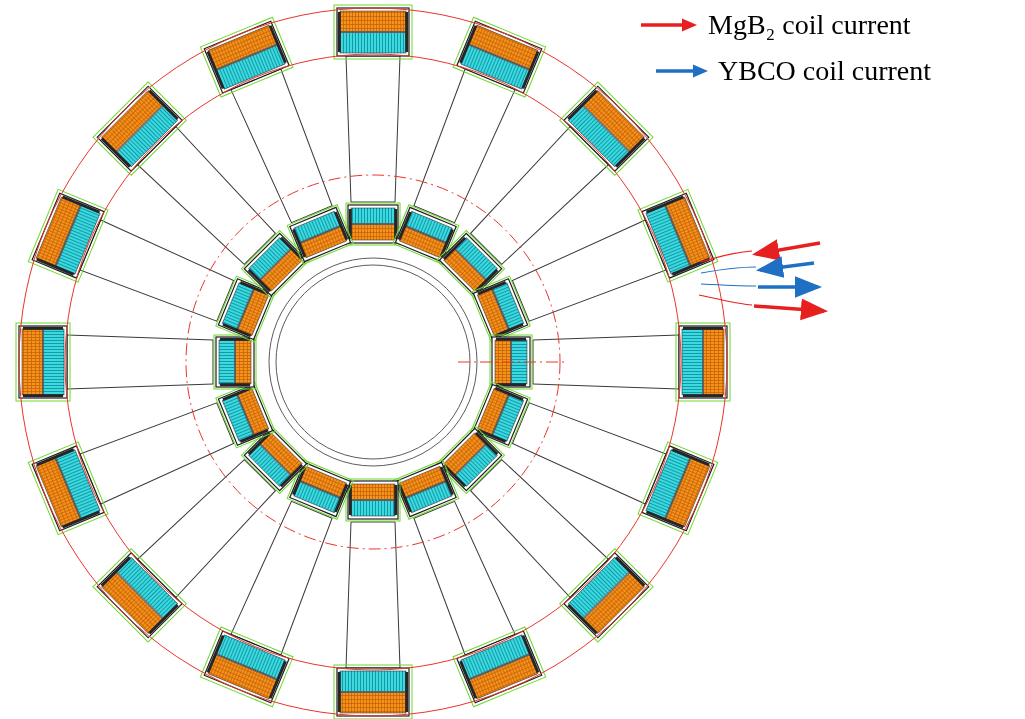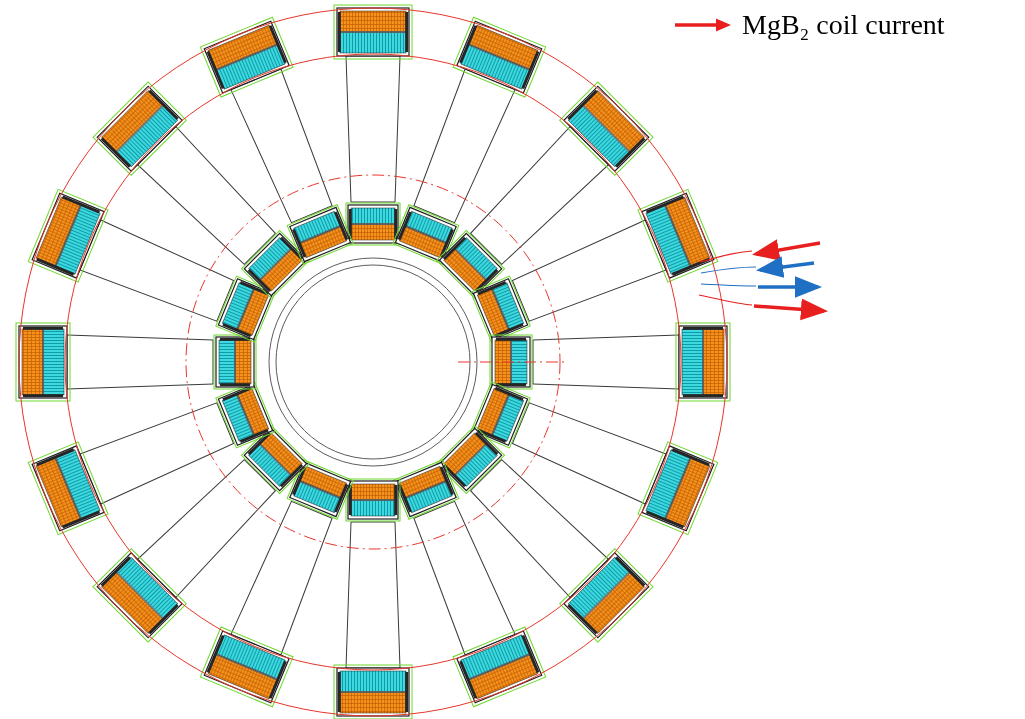--- a/index.html
+++ b/index.html
@@ -1,19 +1,19 @@
 <!DOCTYPE html>
 <html><head>
 <meta charset="utf-8">
 <style>
   html,body{margin:0;padding:0;background:#fff;}
   .stage{position:relative;width:1025px;height:719px;background:#fff;overflow:hidden;
          font-family:"Liberation Serif","DejaVu Serif",serif;}
   #machine{position:absolute;left:0;top:0;}
-  .legend{position:absolute;left:672px;top:2px;}
+  .legend{position:absolute;left:638px;top:2px;}
   .legend-row{display:flex;align-items:center;height:46px;}
   .legend-row svg{flex:0 0 auto;}
   .legend-label{font-size:28px;color:#000;margin-left:8px;white-space:nowrap;}
   .indent{margin-left:16px;}
 </style>
 </head>
 <body>
 
 <div class="stage">
 
@@ -323,15 +323,22 @@
     </svg>
 
   <div class="legend">
     <div class="legend-row">
       <svg width="62" height="22">
         <line class="shaft" x1="3" y1="11" x2="44" y2="11" stroke-width="3.4" stroke="#e81f1f"></line>
         <polygon class="head" points="44,4.5 59,11 44,17.5" fill="#e81f1f"></polygon>
       </svg>
       <span class="legend-label">MgB₂ coil current</span>
     </div>
+    <div class="legend-row">
+      <svg class="indent" width="56" height="22">
+        <line class="shaft" x1="2" y1="11" x2="39" y2="11" stroke-width="3.4" stroke="#1f6fc4"></line>
+        <polygon class="head" points="39,4.5 54,11 39,17.5" fill="#1f6fc4"></polygon>
+      </svg>
+      <span class="legend-label">YBCO coil current</span>
+    </div>
   </div>
 
 </div>
 
 </body></html>

